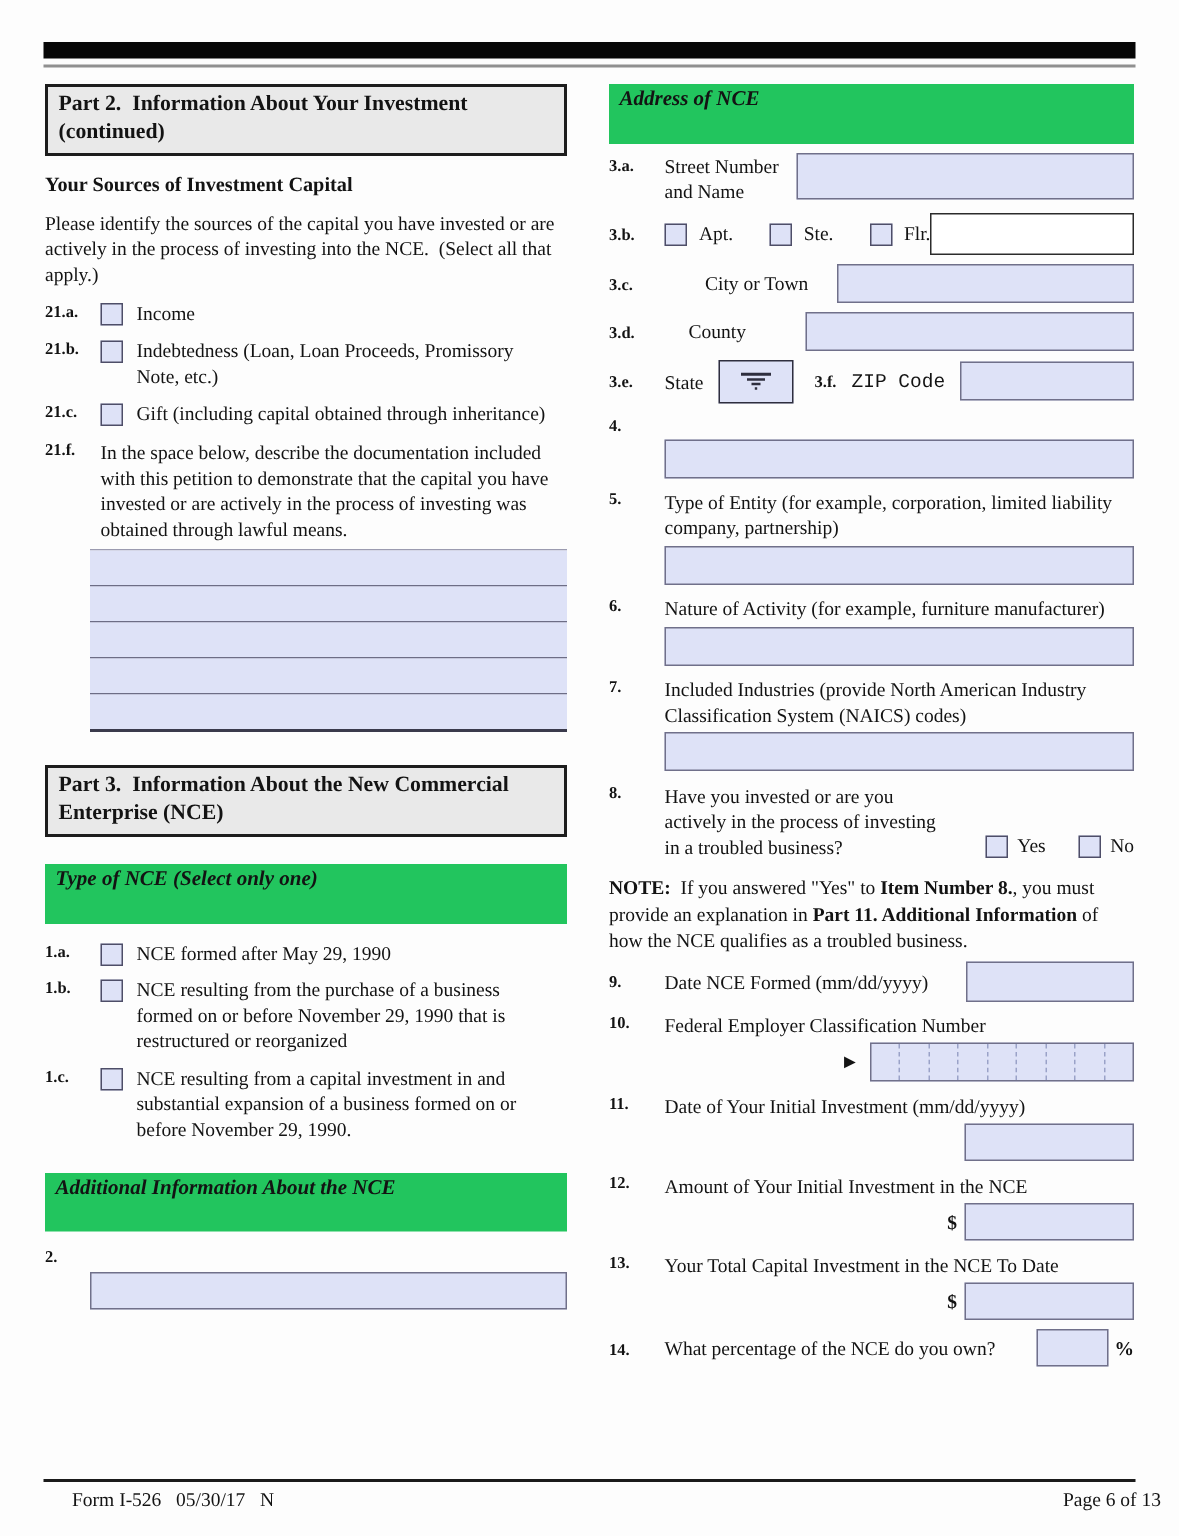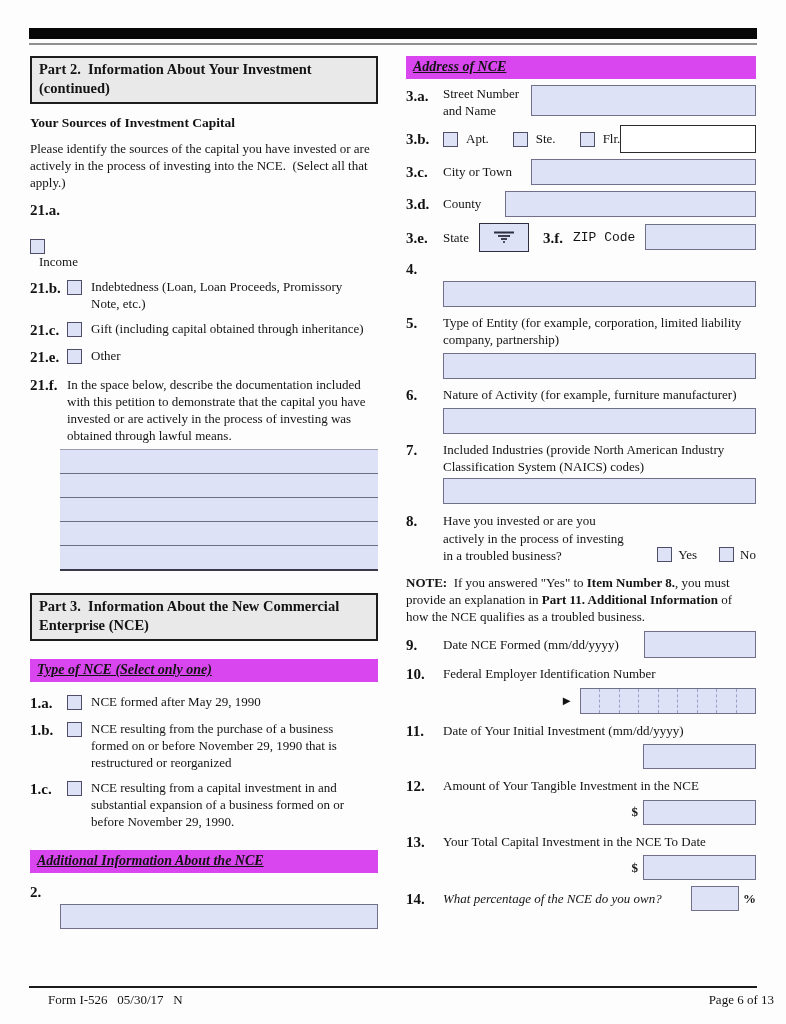--- a/index.html
+++ b/index.html
@@ -7,31 +7,31 @@
         font-family:"Liberation Serif", serif;color:#131313;overflow:hidden;}
 
   .topbar{position:absolute;left:29px;top:28px;width:728px;height:11px;background:#070707;}
   .topline{position:absolute;left:29px;top:43px;width:728px;height:2px;background:#909090;}
 
   .col-left{position:absolute;left:30px;top:56px;width:348px;}
   .col-right{position:absolute;left:406px;top:56px;width:350px;}
 
   .part-box{border:2px solid #1d1d1d;background:#e9e9e9;padding:2px 7px 4px;
             font-weight:bold;font-size:14.5px;line-height:1.3;}
-  .band{background:#d946ef;font-weight:bold;font-style:italic;font-size:14px;
-        padding:2px 7px 3px;line-height:1.25;text-decoration:underline;}
+  .band{background:#22c55e;font-weight:bold;font-style:italic;font-size:14px;
+        padding:2px 7px 20px;line-height:1.25;}
 
   .pre{white-space:pre-wrap;}
   .bold{font-weight:bold;}
 
   .subhead{font-weight:bold;font-size:13.5px;margin-top:11px;}
   .para{font-size:13px;line-height:1.32;margin-top:9px;}
 
   .cbrow{display:flex;margin-top:8px;align-items:flex-start;}
-  .num{font-weight:bold;font-size:15px;flex:0 0 37px;line-height:1.3;}
+  .num{font-weight:bold;font-size:11px;flex:0 0 37px;line-height:1.3;}
   .cb{width:13px;height:13px;background:#dee2f7;border:1px solid #4e4e68;
       flex:0 0 auto;margin-top:1px;}
   .cbrow .lbl{font-size:13px;line-height:1.3;margin-left:9px;}
   .lbl{font-size:13px;line-height:1.32;}
 
   .hang{display:flex;align-items:flex-start;}
   .hang .body{flex:1;}
 
   .ta{margin-left:30px;margin-top:5px;border-top:1px solid #9b9bb0;}
   .ta .tline{height:23px;background:#dee2f7;border-bottom:1px solid #6d6d85;}
@@ -83,39 +83,34 @@
   <div class="col-left">
     <div class="part-box">
       <div class="pre">Part 2.  Information About Your Investment</div>
       <div>(continued)</div>
     </div>
 
     <div class="subhead">Your Sources of Investment Capital</div>
 
     <div class="para pre">Please identify the sources of the capital you have invested or are actively in the process of investing into the NCE.  (Select all that apply.)</div>
 
-    <div class="cbrow" style="margin-top:10px;flex-direction:column;">
+    <div class="cbrow" style="margin-top:10px;">
       <span class="num">21.a.</span>
       <span class="cb"></span>
       <span class="lbl">Income</span>
     </div>
     <div class="cbrow">
       <span class="num">21.b.</span>
       <span class="cb"></span>
       <span class="lbl" style="max-width:265px;">Indebtedness (Loan, Loan Proceeds, Promissory Note, etc.)</span>
     </div>
     <div class="cbrow">
       <span class="num">21.c.</span>
       <span class="cb"></span>
       <span class="lbl">Gift (including capital obtained through inheritance)</span>
-    </div>
-    <div class="cbrow">
-      <span class="num">21.e.</span>
-      <span class="cb"></span>
-      <span class="lbl">Other</span>
     </div>
 
     <div class="hang mt8">
       <span class="num">21.f.</span>
       <span class="body lbl">In the space below, describe the documentation included with this petition to demonstrate that the capital you have invested or are actively in the process of investing was obtained through lawful means.</span>
     </div>
 
     <div class="ta">
       <div class="tline"></div>
       <div class="tline"></div>
@@ -178,25 +173,25 @@
         <span class="unit-opt" style="margin-right:0;">
           <span class="cb"></span>
           <span class="lbl">Flr.</span>
         </span>
       </span>
       <span class="field white" style="width:146px;height:28px;"></span>
     </div>
 
     <div class="addr-row" style="align-items:center;">
       <span class="num">3.c.</span>
-      <span class="lbl" style="width:88px;">City or Town</span>
+      <span class="lbl" style="width:88px;margin-left:27px;">City or Town</span>
       <span class="field" style="flex:1;height:26px;"></span>
     </div>
 
-    <div class="addr-row" style="align-items:center;">
+    <div class="addr-row" style="align-items:center;gap:16px;">
       <span class="num">3.d.</span>
       <span class="lbl" style="width:62px;">County</span>
       <span class="field" style="flex:1;height:26px;"></span>
     </div>
 
     <div class="addr-row" style="align-items:center;">
       <span class="num">3.e.</span>
       <span class="lbl" style="width:36px;">State</span>
       <span class="dropdown">
         <svg width="22" height="14" viewBox="0 0 22 14">
@@ -256,21 +251,21 @@
     </div>
 
     <div class="addr-row mt14" style="align-items:center;">
       <span class="num">9.</span>
       <span class="lbl" style="flex:1;">Date NCE Formed (mm/dd/yyyy)</span>
       <span class="field" style="width:112px;height:27px;"></span>
     </div>
 
     <div class="hang mt7">
       <span class="num">10.</span>
-      <span class="body lbl">Federal Employer Identification Number</span>
+      <span class="body lbl">Federal Employer Classification Number</span>
     </div>
     <div class="right-align-row">
       <span class="pointer">►</span>
       <span class="comb">
         <span class="cell"></span>
         <span class="cell"></span>
         <span class="cell"></span>
         <span class="cell"></span>
         <span class="cell"></span>
         <span class="cell"></span>
@@ -283,39 +278,39 @@
     <div class="hang mt8">
       <span class="num">11.</span>
       <span class="body lbl">Date of Your Initial Investment (mm/dd/yyyy)</span>
     </div>
     <div class="right-align-row">
       <span class="field" style="width:113px;height:25px;"></span>
     </div>
 
     <div class="hang mt8">
       <span class="num">12.</span>
-      <span class="body lbl">Amount of Your Tangible Investment in the NCE</span>
+      <span class="body lbl">Amount of Your Initial Investment in the NCE</span>
     </div>
     <div class="right-align-row">
       <span class="currency">$</span>
       <span class="field" style="width:113px;height:25px;"></span>
     </div>
 
     <div class="hang mt8">
       <span class="num">13.</span>
       <span class="body lbl">Your Total Capital Investment in the NCE To Date</span>
     </div>
     <div class="right-align-row">
       <span class="currency">$</span>
       <span class="field" style="width:113px;height:25px;"></span>
     </div>
 
     <div class="addr-row mt10" style="align-items:center;">
       <span class="num">14.</span>
-      <span class="lbl" style="flex:1;font-style:italic;">What percentage of the NCE do you own?</span>
+      <span class="lbl" style="flex:1;">What percentage of the NCE do you own?</span>
       <span class="field" style="width:48px;height:25px;"></span>
       <span class="lbl bold" style="margin-left:4px;">%</span>
     </div>
   </div>
 
   <div class="footline"></div>
   <div class="footer">
     <span class="pre">Form I-526   05/30/17   N</span>
     <span>Page 6 of 13</span>
   </div>

